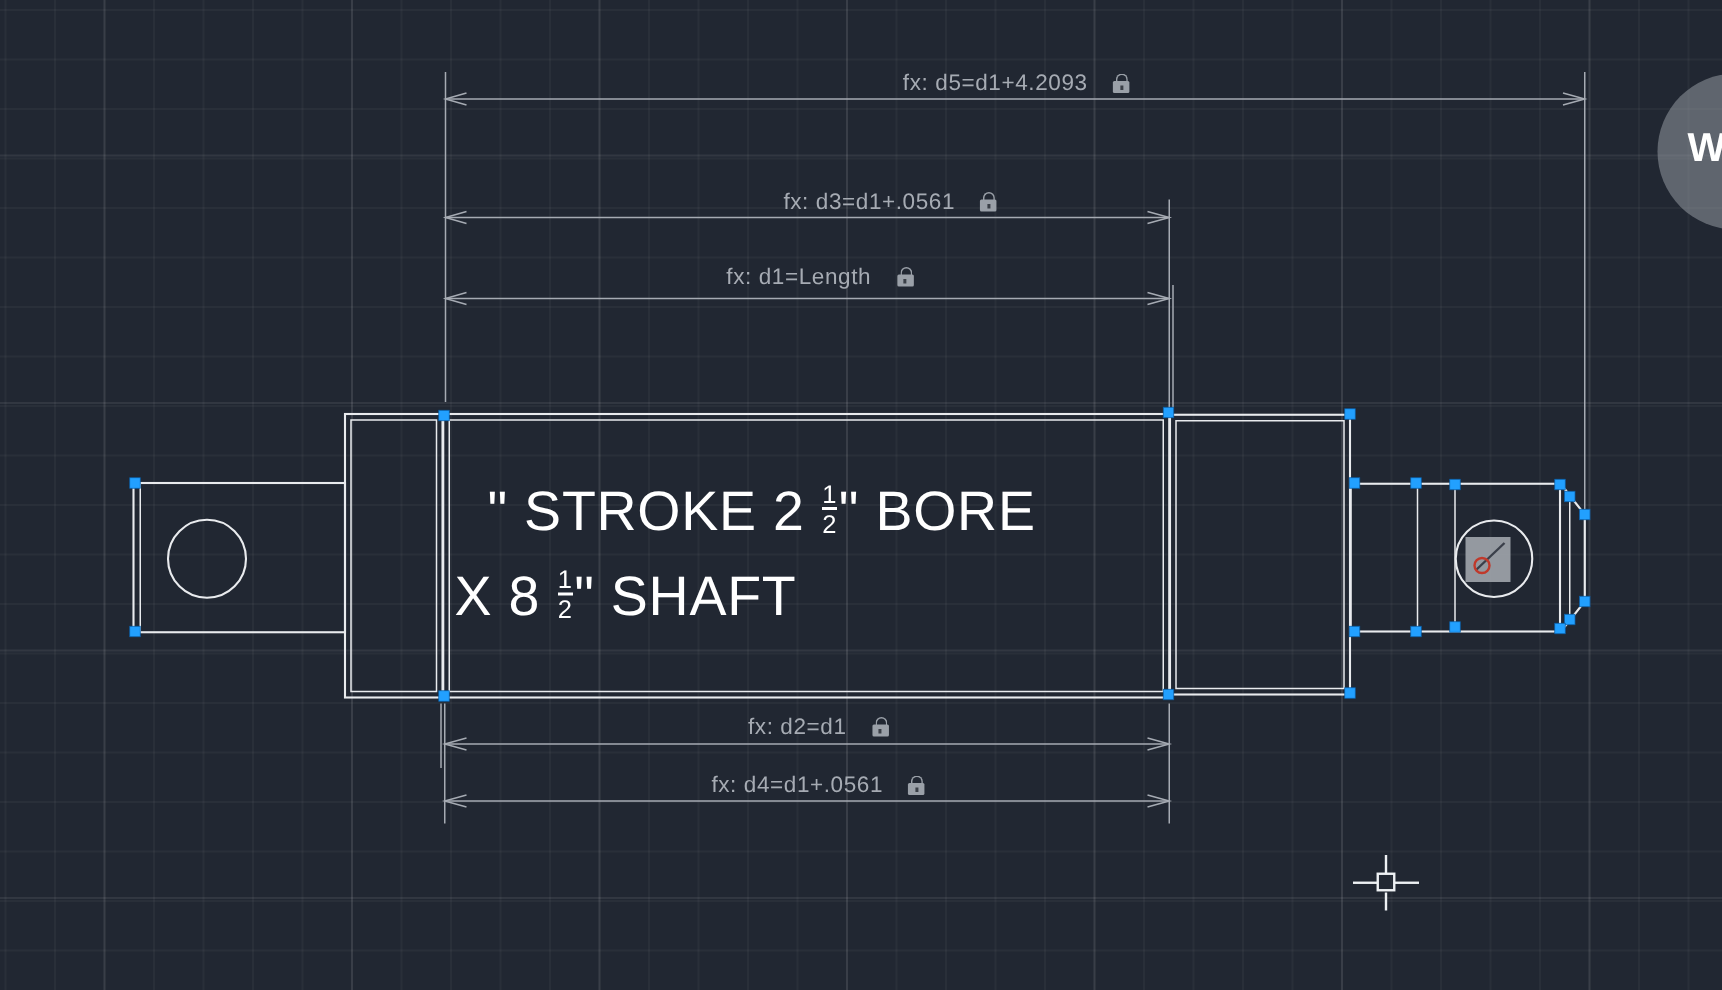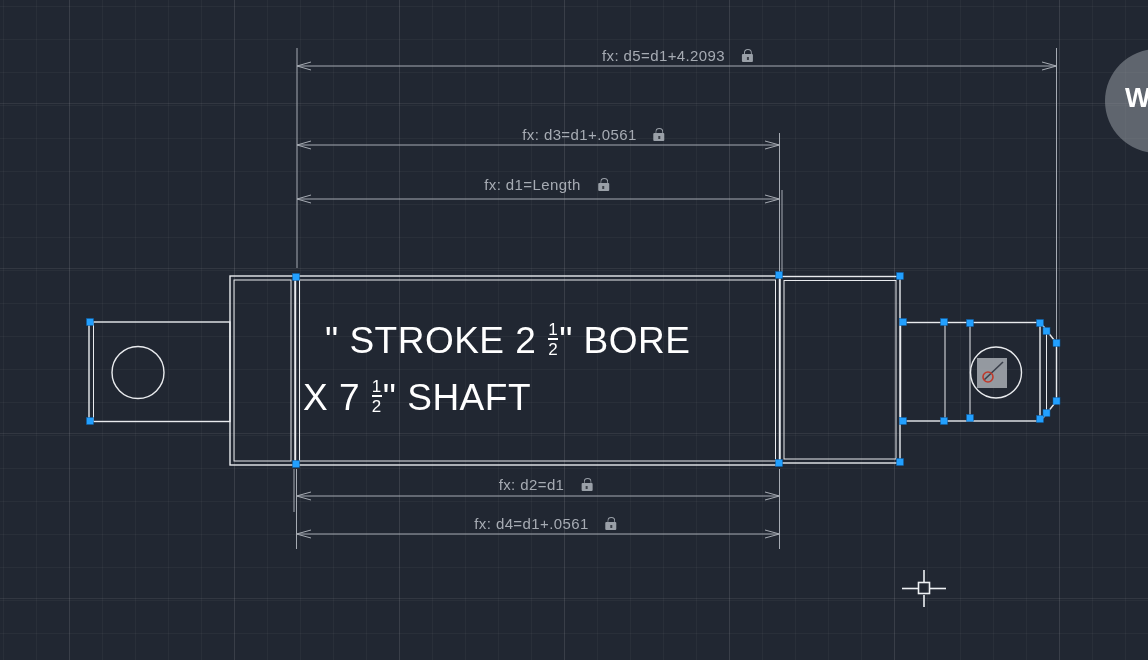--- a/index.html
+++ b/index.html
@@ -224,21 +224,21 @@
       </span>
   </div>
 
   <div class="mainlabel" style="left:325px;top:320px;">
     <span>" STROKE 2</span>&nbsp;<span class="frac">
         <span class="num">1</span>
         <span class="den">2</span>
       </span><span>" BORE</span>
   </div>
   <div class="mainlabel" style="left:303px;top:377px;">
-    <span>X 7</span>&nbsp;<span class="frac">
+    <span>X 8</span>&nbsp;<span class="frac">
         <span class="num">1</span>
         <span class="den">2</span>
       </span><span>" SHAFT</span>
   </div>
 
   <div id="watermark">
     <span>W</span>
   </div>
 
 </div>

